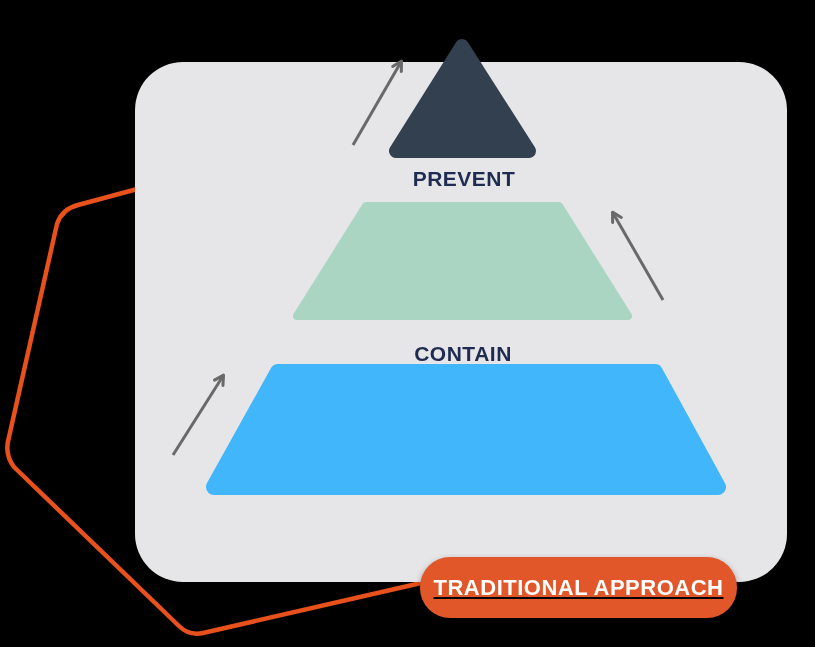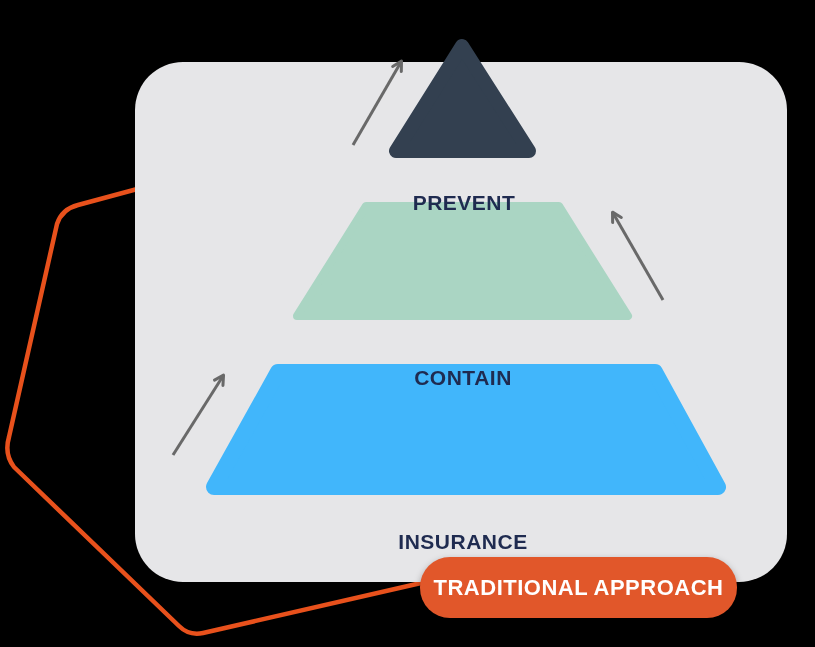--- a/index.html
+++ b/index.html
@@ -9,30 +9,30 @@
   #card{
     position:absolute;left:135px;top:62px;width:652px;height:520px;
     background:#e6e6e8;border-radius:48px;z-index:2;
   }
   svg.layer{z-index:3;}
   #connector-svg{z-index:1;}
   .level-label{
     position:absolute;z-index:4;transform:translate(-50%,-50%);
     color:#1f2b50;font-weight:bold;font-size:21px;letter-spacing:0.5px;
     white-space:nowrap;
-    margin-top:24px;
   }
   #prevent-label{left:464px;top:179px;}
   #contain-label{left:463px;top:354px;}
   #insurance-label{left:463px;top:518px;}
   #badge{
     position:absolute;z-index:5;left:420px;top:557px;width:317px;height:61px;
     background:#e1572a;border-radius:30px;
     display:flex;align-items:center;justify-content:center;
     box-shadow:0 3px 7px rgba(0,0,0,0.35);
+    text-decoration:underline;
   }
   #badge .badge-text{
     color:#ffffff;font-weight:bold;font-size:22px;letter-spacing:0.5px;
     white-space:nowrap;
   }
 </style>
 </head>
 <body>
 
 <div id="stage">
@@ -56,19 +56,18 @@
 
     <polygon points="278,372 655,372 718,487 214,487" stroke-width="16" stroke-linejoin="round" fill="#41b6fb" stroke="#41b6fb"></polygon>
 
     <line x1="353" y1="145" x2="401" y2="62" stroke-width="3" marker-end="url(#arrowhead)" stroke="#696969"></line>
     <line x1="663" y1="300" x2="613" y2="213" stroke-width="3" marker-end="url(#arrowhead)" stroke="#696969"></line>
     <line x1="173" y1="455" x2="223" y2="376" stroke-width="3" marker-end="url(#arrowhead)" stroke="#696969"></line>
   </svg>
 
   <div class="level-label" id="prevent-label">PREVENT</div>
   <div class="level-label" id="contain-label">CONTAIN</div>
-  <div class="level-label" id="insurance-label">INSURANCE</div>
 
   <div id="badge">
     <span class="badge-text">TRADITIONAL APPROACH</span>
   </div>
 
 </div>
 
 </body></html>

